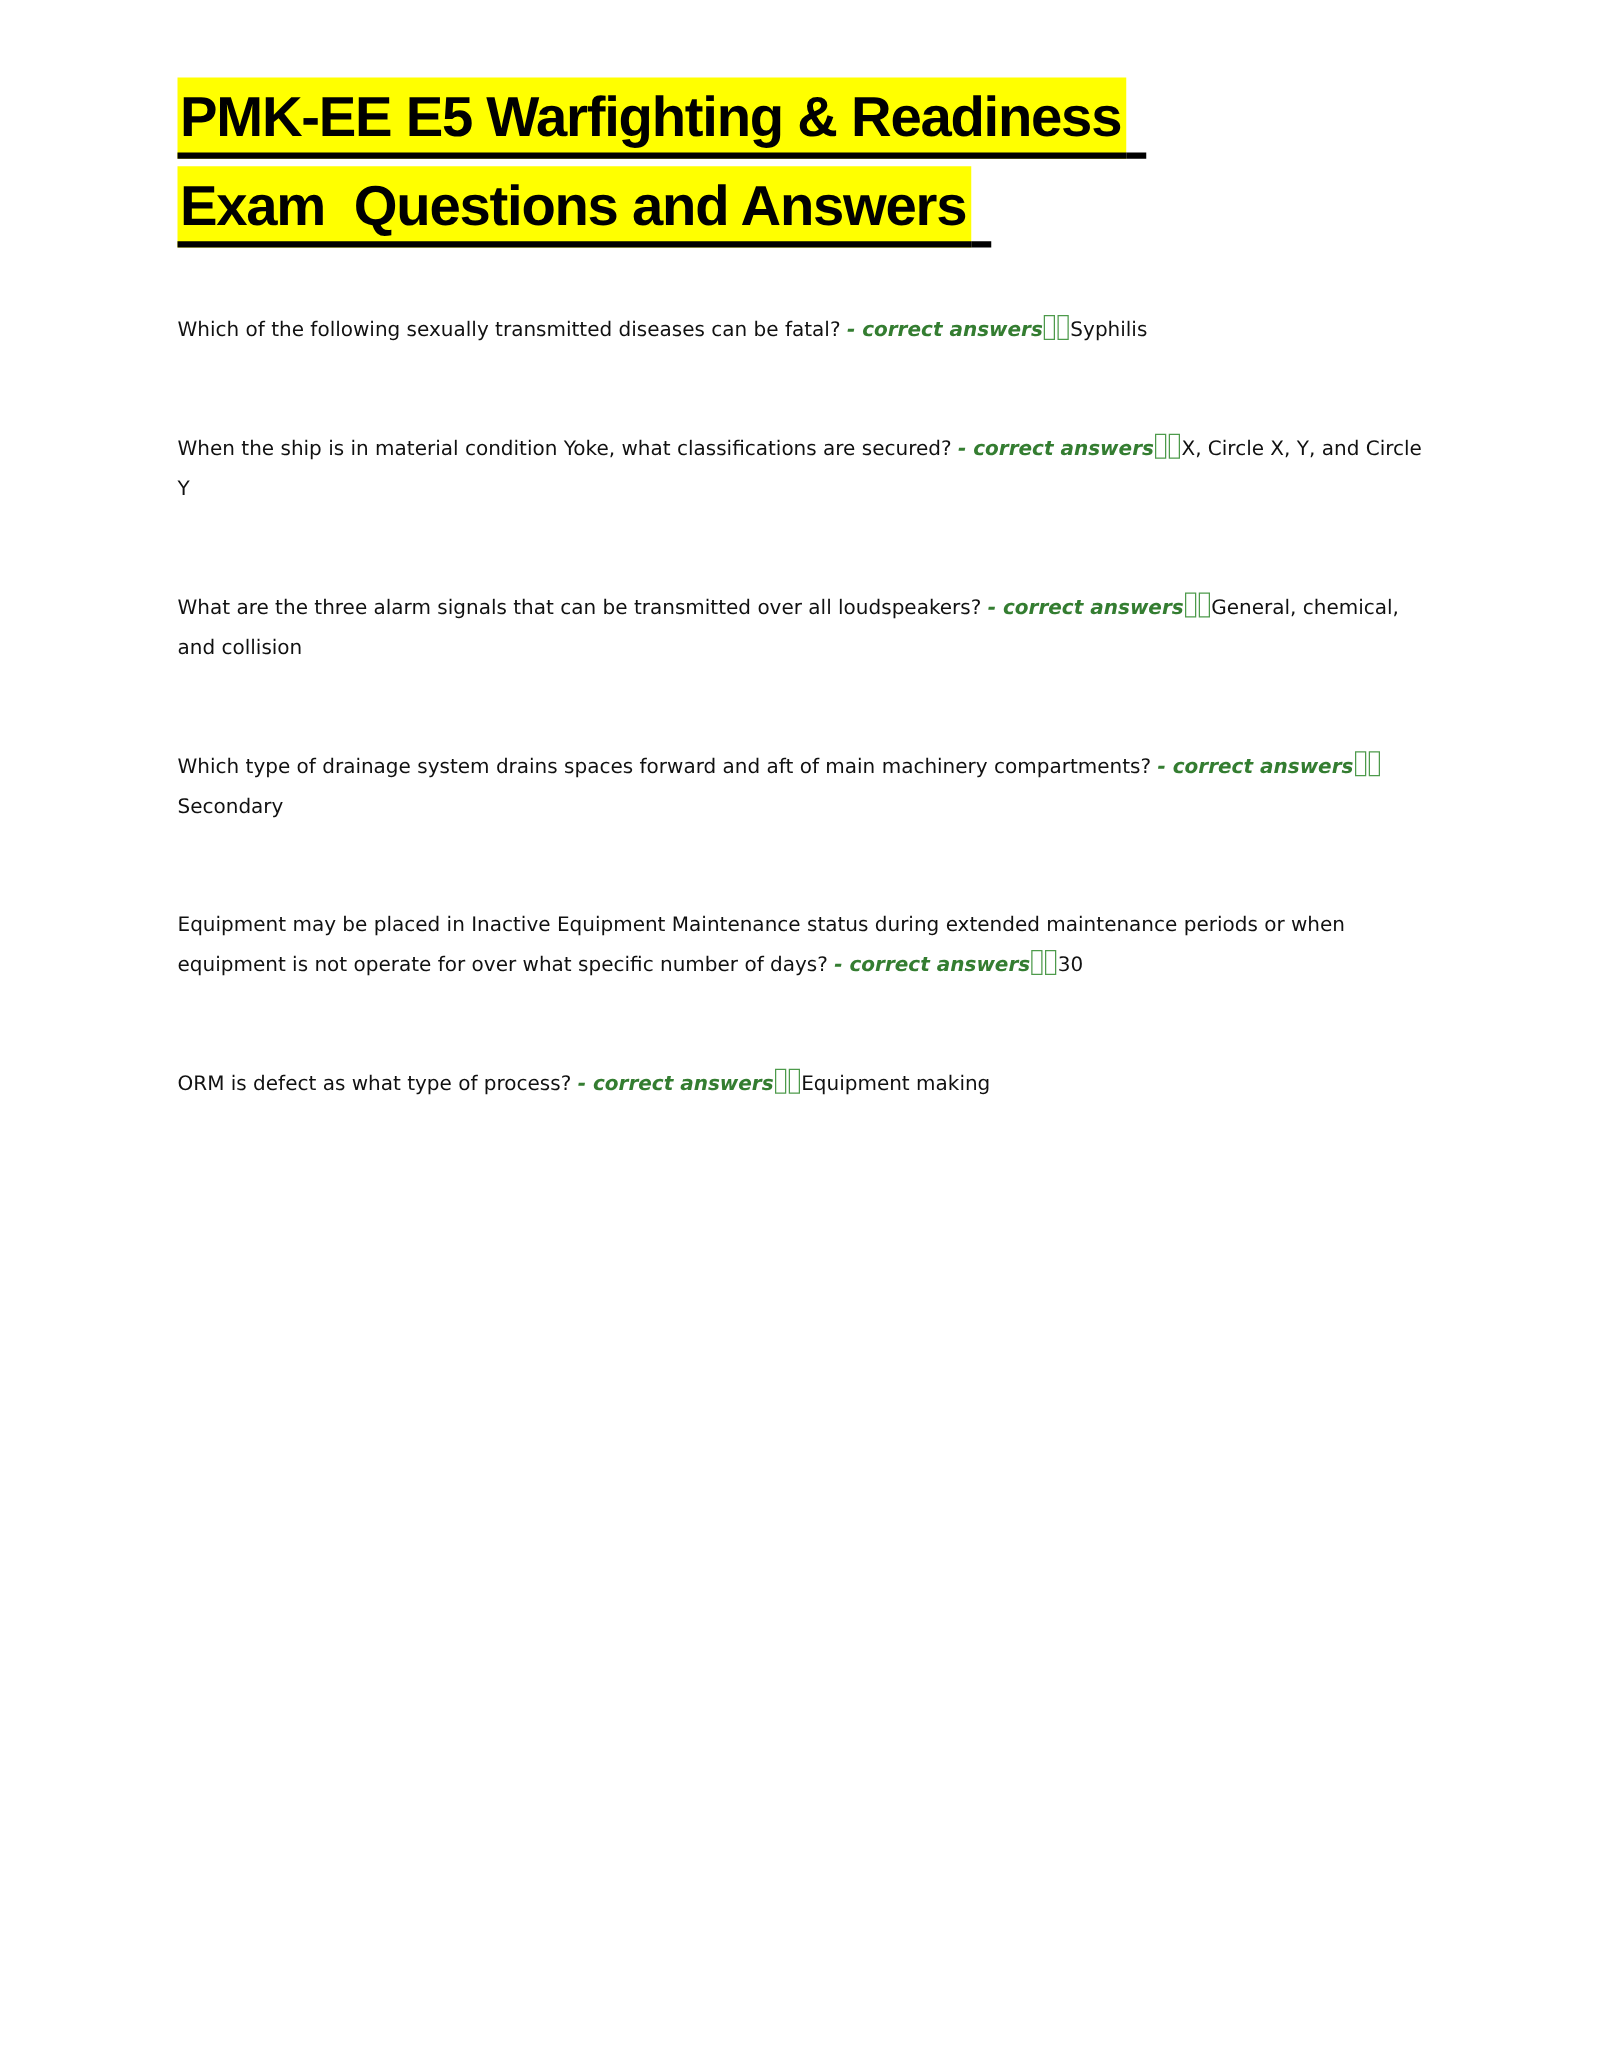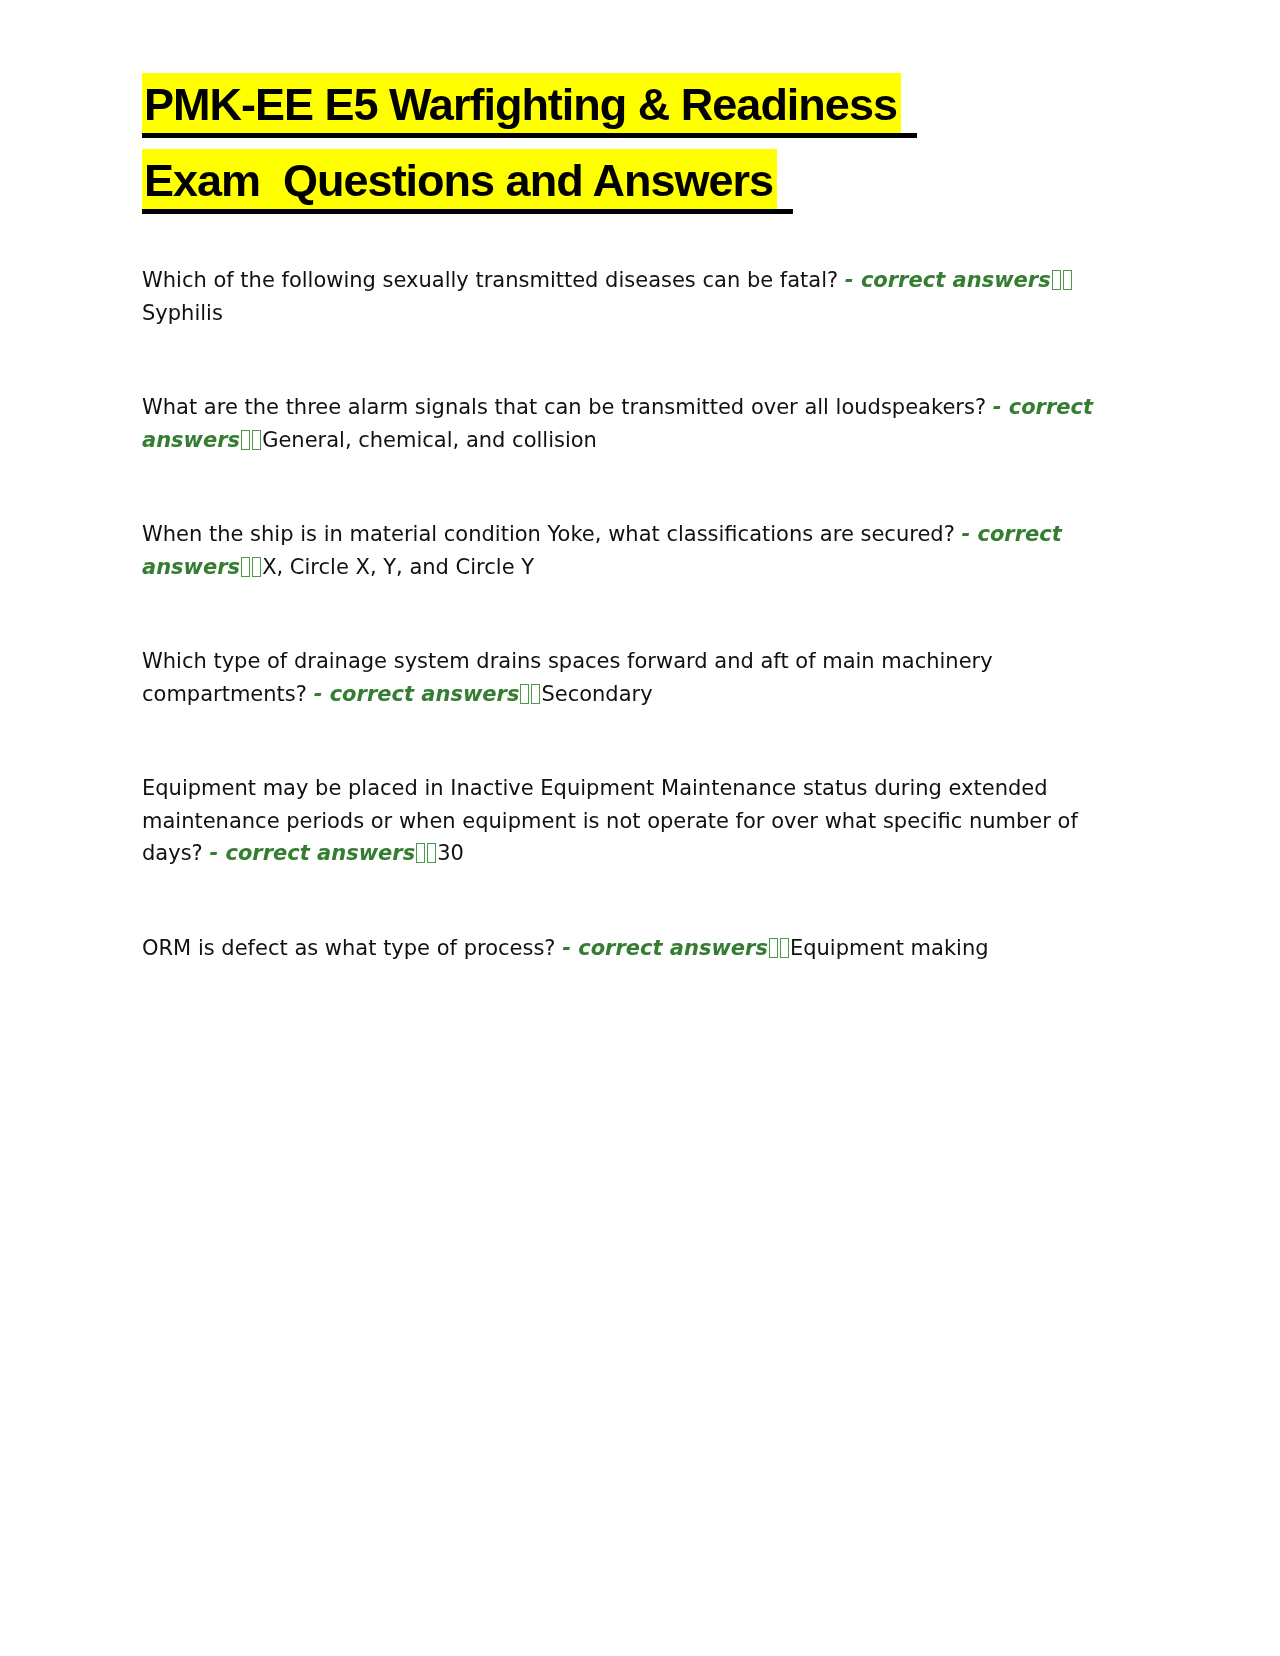--- a/index.html
+++ b/index.html
@@ -23,40 +23,39 @@
     font-weight: bold;
     font-size: 45px;
     line-height: 1.0;
     letter-spacing: -1px;
     color: #000000;
   }
   .title-line {
     display: block;
     margin-bottom: 6px;
     white-space: pre;
-    margin-top: 11px;
   }
   .hl {
     display: inline-block;
     background: #ffff00;
     padding: 9px 4px 6px 2px;
     border-bottom: 5px solid #000000;
     white-space: pre;
   }
   .title-tail {
     display: inline-block;
     width: 16px;
     height: 1px;
     border-bottom: 5px solid #000000;
     vertical-align: bottom;
     margin-bottom: 0px;
   }
   p.qa {
     margin: 0 0 62px 0;
-    font-size: 21px;
+    font-size: 16px;
     line-height: 32.5px;
     max-width: 1002px;
     color: #111111;
   }
   .ca {
     color: #347d31;
     font-weight: bold;
     font-style: italic;
   }
   .tofu {
@@ -78,23 +77,23 @@
 <div class="page">
 
   <h1 class="doc-title">
     <span class="title-line"><span class="hl">PMK-EE E5 Warfighting &amp; Readiness</span><span class="title-tail"></span></span>
     <span class="title-line"><span class="hl">Exam  Questions and Answers</span><span class="title-tail"></span></span>
   </h1>
 
   <p class="qa"><span>Which of the following sexually transmitted diseases can be fatal?</span> <span class="ca">- correct answers</span><span><span class="tofu"></span><span class="tofu"></span></span><span class="ans">Syphilis</span></p>
 
 
+  <p class="qa"><span>When the ship is in material condition Yoke, what classifications are secured?</span> <span class="ca">- correct answers</span><span><span class="tofu"></span><span class="tofu"></span></span><span class="ans">X, Circle X, Y, and Circle Y</span></p>
+
   <p class="qa"><span>What are the three alarm signals that can be transmitted over all loudspeakers?</span> <span class="ca">- correct answers</span><span><span class="tofu"></span><span class="tofu"></span></span><span class="ans">General, chemical, and collision</span></p>
-
-  <p class="qa"><span>When the ship is in material condition Yoke, what classifications are secured?</span> <span class="ca">- correct answers</span><span><span class="tofu"></span><span class="tofu"></span></span><span class="ans">X, Circle X, Y, and Circle Y</span></p>
 
   <p class="qa"><span>Which type of drainage system drains spaces forward and aft of main machinery compartments?</span> <span class="ca">- correct answers</span><span><span class="tofu"></span><span class="tofu"></span></span><span class="ans">Secondary</span></p>
 
 
   <p class="qa"><span>Equipment may be placed in Inactive Equipment Maintenance status during extended maintenance periods or when equipment is not operate for over what specific number of days?</span> <span class="ca">- correct answers</span><span><span class="tofu"></span><span class="tofu"></span></span><span class="ans">30</span></p>
 
 
   <p class="qa"><span>ORM is defect as what type of process?</span> <span class="ca">- correct answers</span><span><span class="tofu"></span><span class="tofu"></span></span><span class="ans">Equipment making</span></p>
 
 </div>

